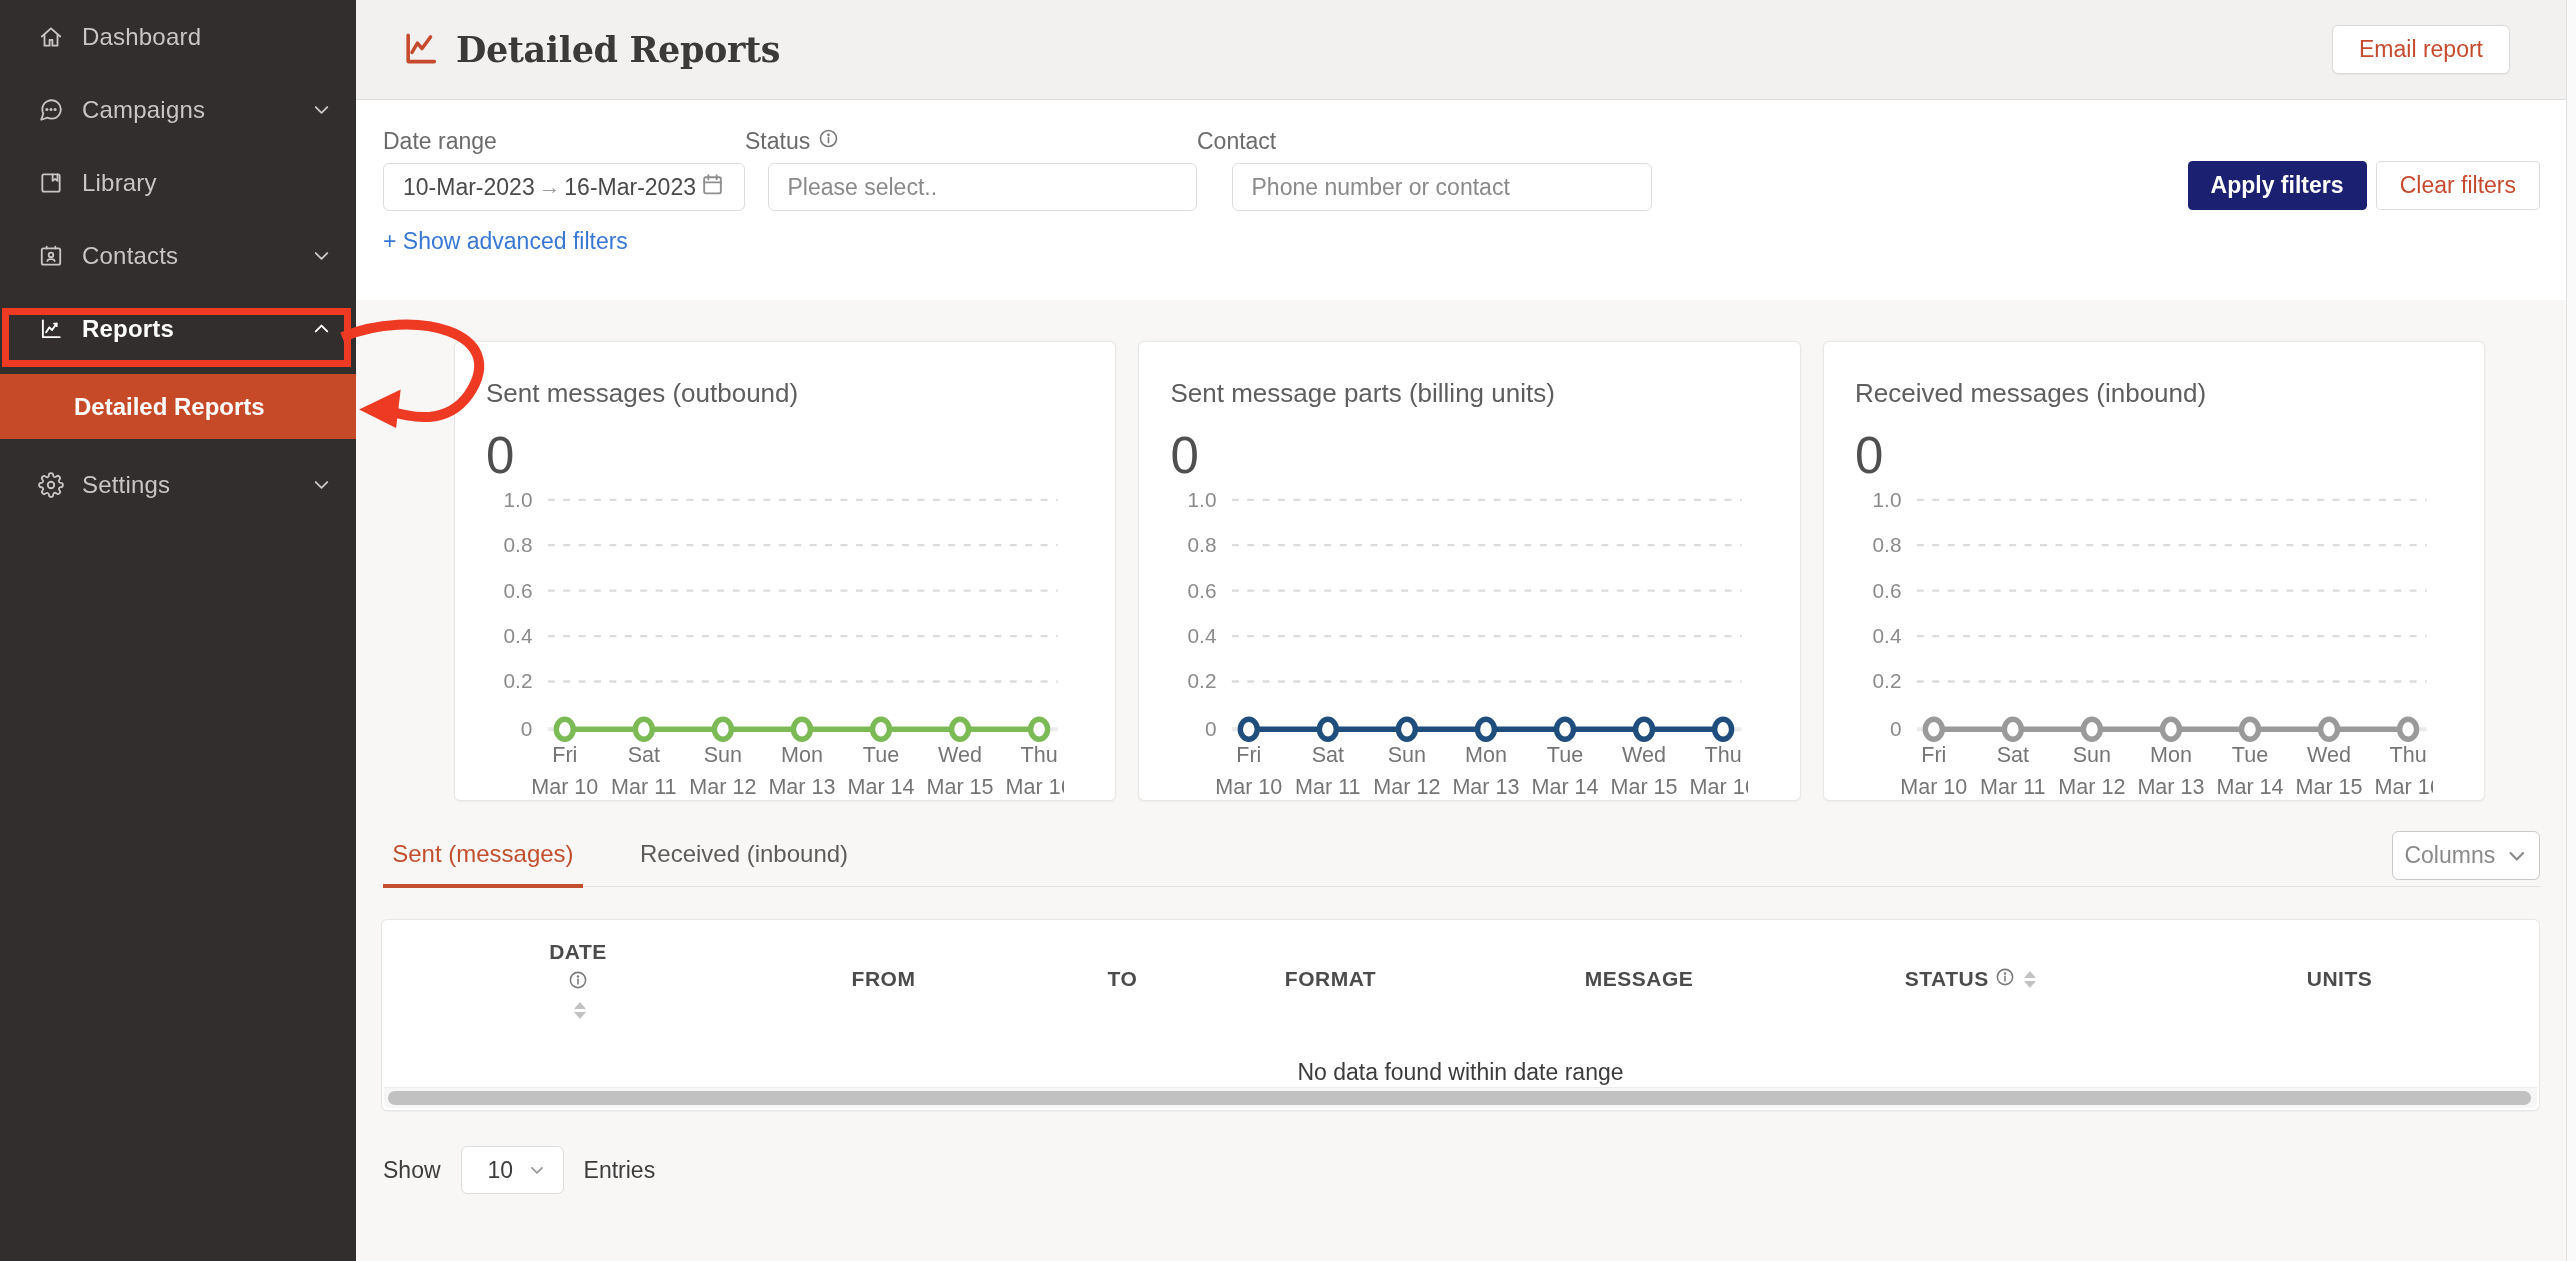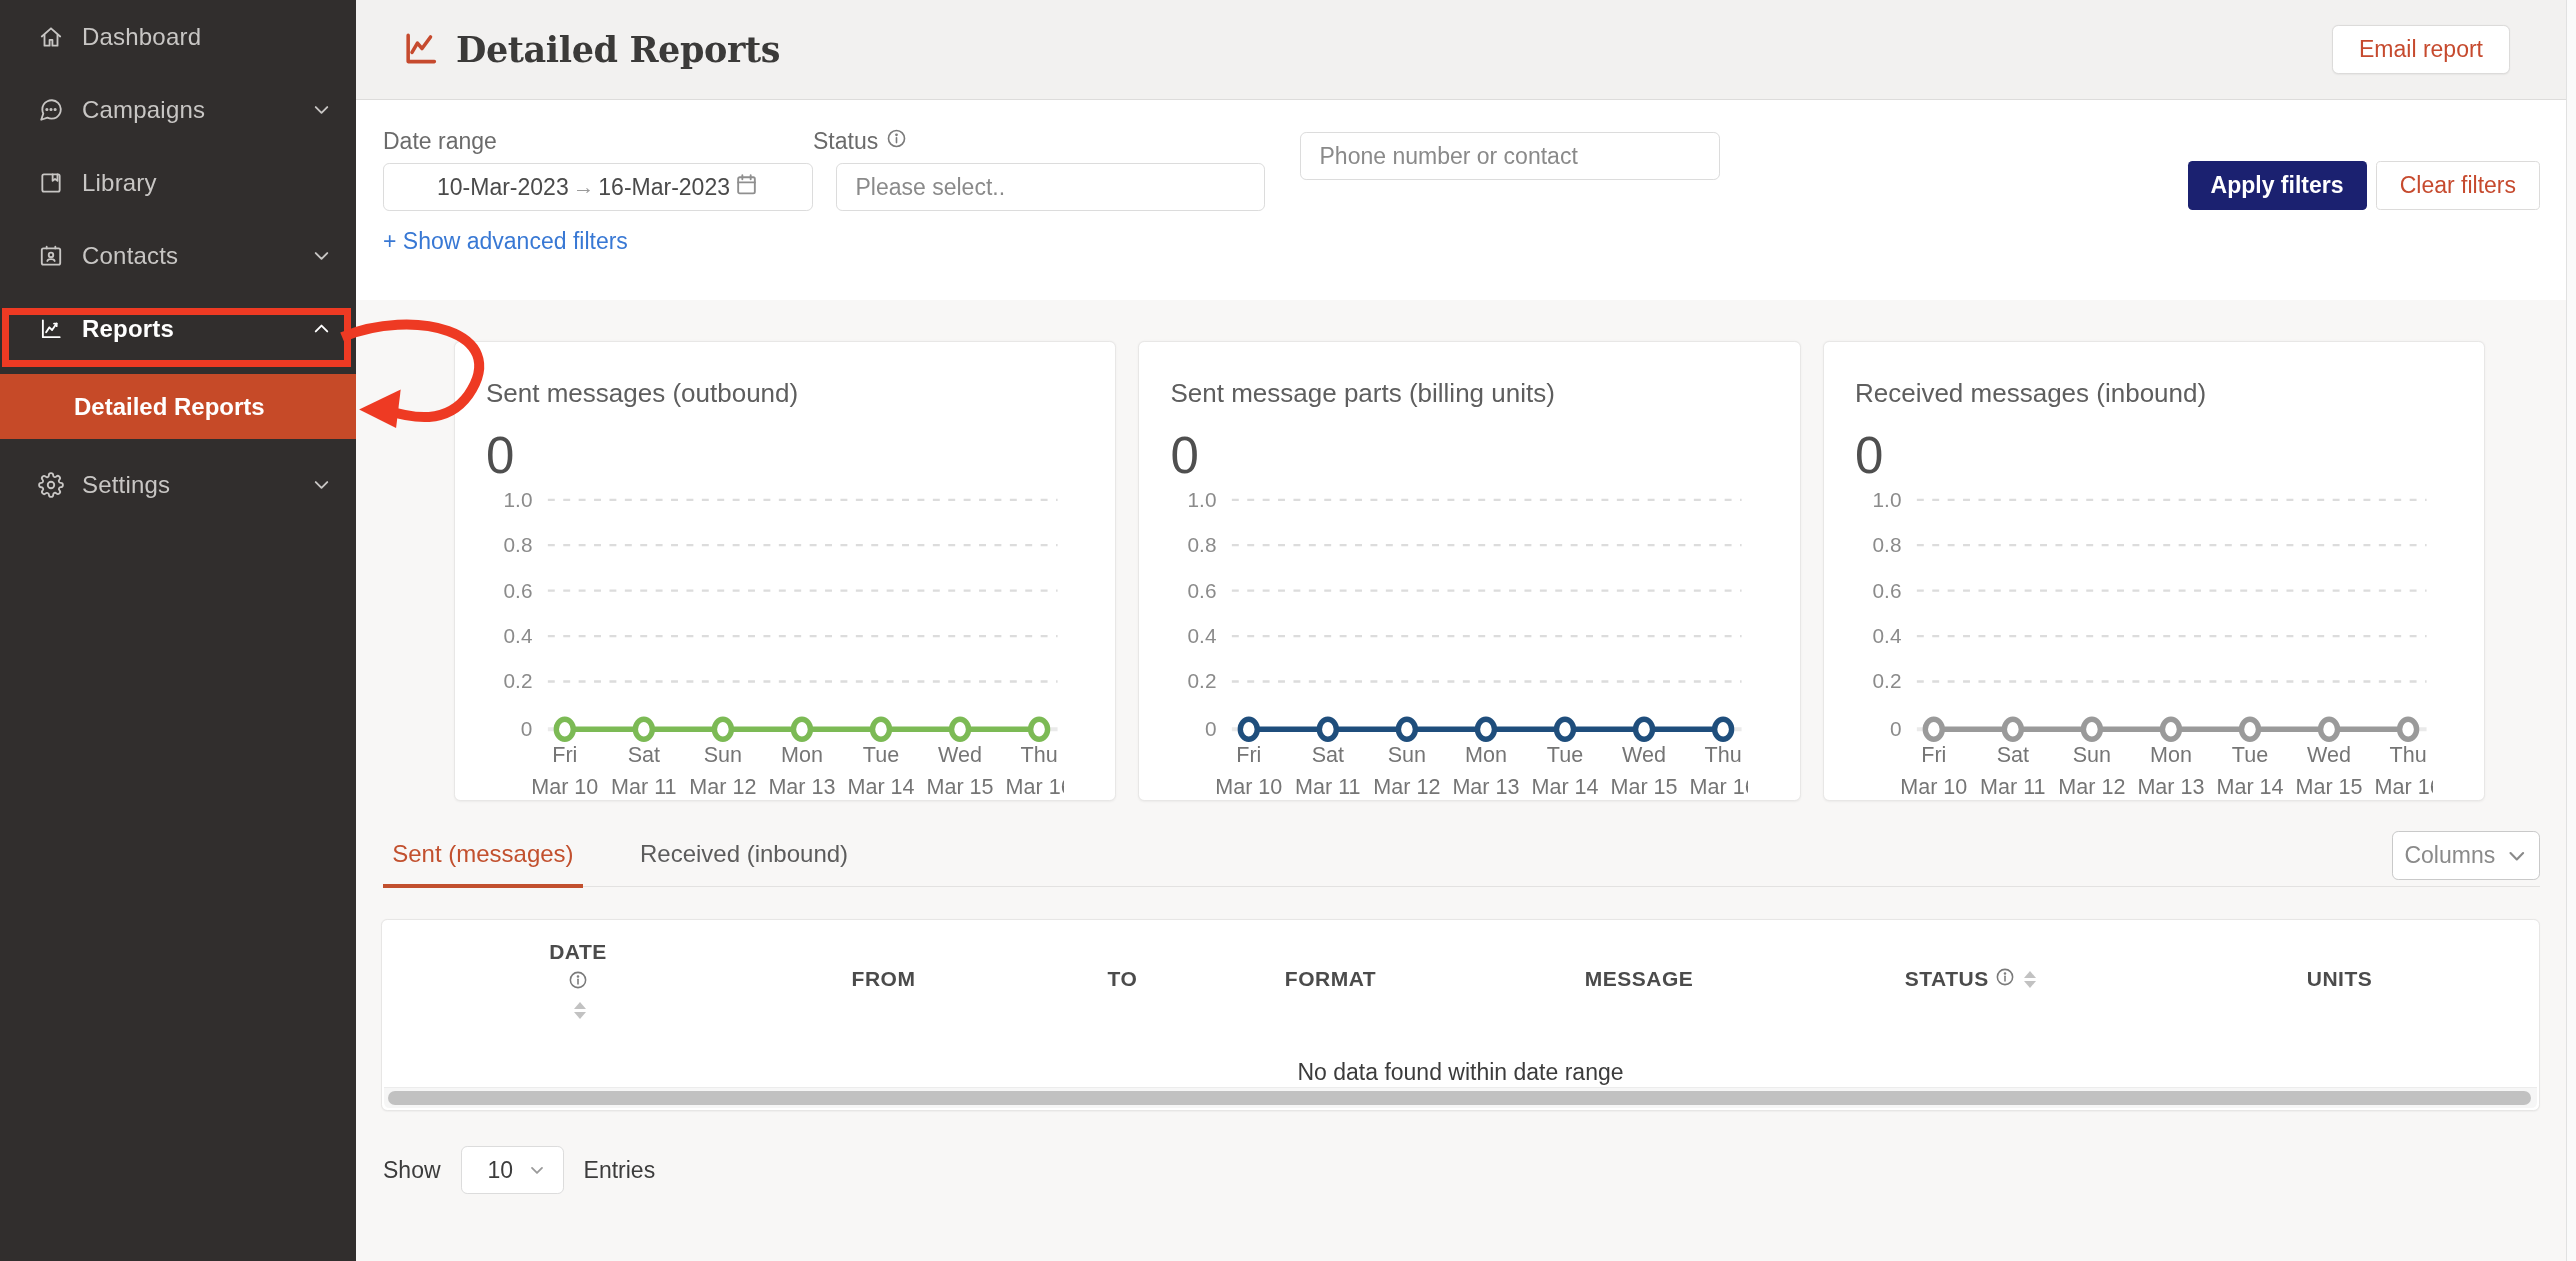--- a/index.html
+++ b/index.html
@@ -30,21 +30,21 @@
   .title-icon svg { width:37px; height:37px; stroke:#c64a2e; fill:none; stroke-width:2.3; stroke-linecap:round; stroke-linejoin:round; }
   h1.page-title { font-family:"DejaVu Serif","Liberation Serif",serif; font-size:35px; font-weight:700; color:#3b3a39; letter-spacing:-0.4px; }
   .email-btn { margin-left:auto; height:49px; padding:16px 26px; background:#fff; border:1.5px solid #dcdbda; border-radius:6.2px; color:#c64a2e; font-size:23px; display:flex; align-items:center; cursor:pointer; box-shadow:0 0.8px 1.5px rgba(0,0,0,.05); }
 
   .filter-band { background:#ffffff; padding:26px 36px 0 27px; height:200px; }
   .filter-row { display:flex; align-items:flex-start; }
   .fgroup { display:flex; flex-direction:column; }
   .flabel { font-size:23px; color:#6b6b6b; display:flex; align-items:center; gap:7.7px; height:31px; }
   .flabel .info svg { width:21px; height:21px; }
   .input-box { margin-top:6.2px; height:48px; border:1.5px solid #dcdcdc; border-radius:6.2px; background:#fff; display:flex; align-items:center; font-size:23px; color:#4a4a4a; }
-  .date-box { width:430px; justify-content:center; gap:4px; padding:4px 14px; }
+  .date-box { width:362px; justify-content:center; gap:4px; padding:4px 14px; }
   .date-box .arrow { color:#9a9a9a; font-size:21.6px; }
   .date-box .cal svg { width:25px; height:25px; stroke:#8f8f8f; fill:none; stroke-width:1.8; stroke-linecap:round; stroke-linejoin:round; }
   .status-box { width:429px; margin-left:23px; }
   .contact-box { width:420px; margin-left:35px; }
   .input-box input { border:0; outline:0; width:100%; height:100%; padding:0 18.5px; font-size:23px; color:#14532d; font-family:inherit; background:transparent; border-radius:6.2px; }
   .input-box input::placeholder { color:#8a8a8a; }
   .filter-actions { margin-left:auto; display:flex; gap:9.2px; margin-top:35px; }
   .apply-btn { height:49px; padding:0 23px; background:#1b2170; color:#fff; font-size:23px; font-weight:bold; border:0; border-radius:4.6px; display:flex; align-items:center; cursor:pointer; }
   .clear-btn { height:49px; padding:0 23px; background:#fff; color:#c64a2e; font-size:23px; border:1.5px solid #dcdbda; border-radius:4.6px; display:flex; align-items:center; cursor:pointer; }
   .adv-link { display:inline-block; margin-top:17px; font-size:23px; color:#3878d4; cursor:pointer; }
@@ -212,20 +212,21 @@
                   <line x1="11" y1="10.2" x2="11" y2="15.3"></line>
                   <circle cx="11" cy="7.2" r="0.6" fill="#7a7a7a"></circle>
                 </svg>
             </span>
           </div>
           <div class="input-box status-box">
             <input placeholder="Please select.." style="">
           </div>
         </div>
         <div class="fgroup">
+          <div class="flabel">Contact</div>
           <div class="input-box contact-box">
             <input placeholder="Phone number or contact" style="">
           </div>
         </div>
         <div class="filter-actions">
           <button class="apply-btn">Apply filters</button>
           <button class="clear-btn">Clear filters</button>
         </div>
       </div>
       <span class="adv-link">+ Show advanced filters</span>

